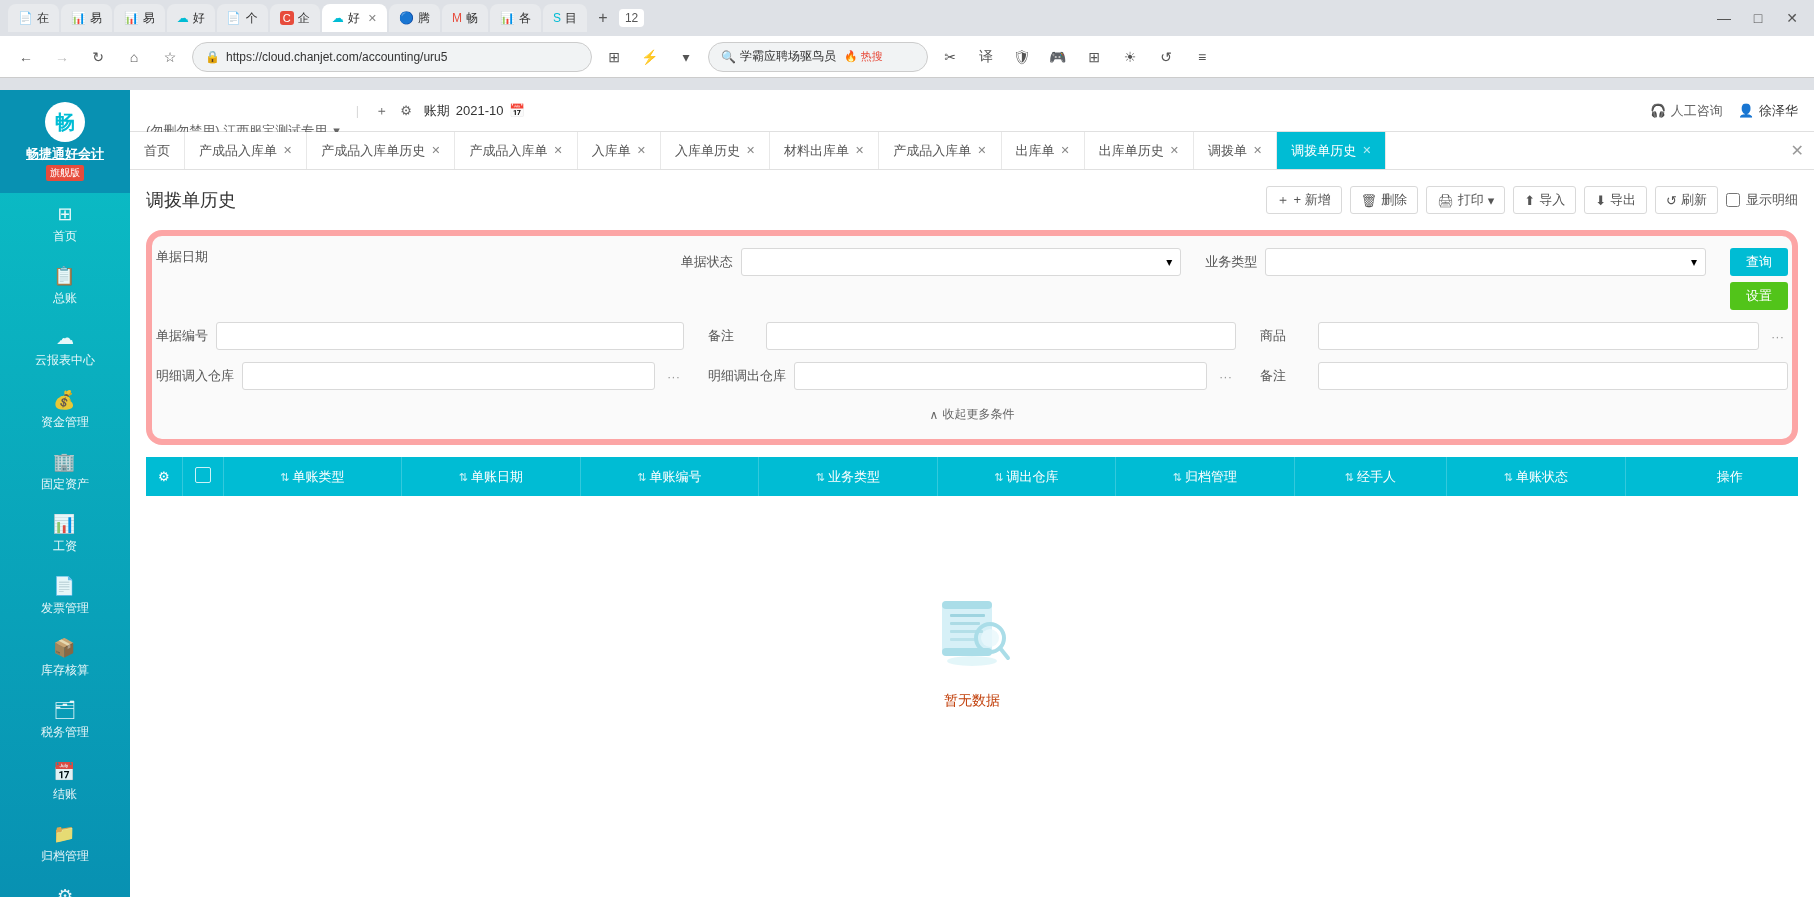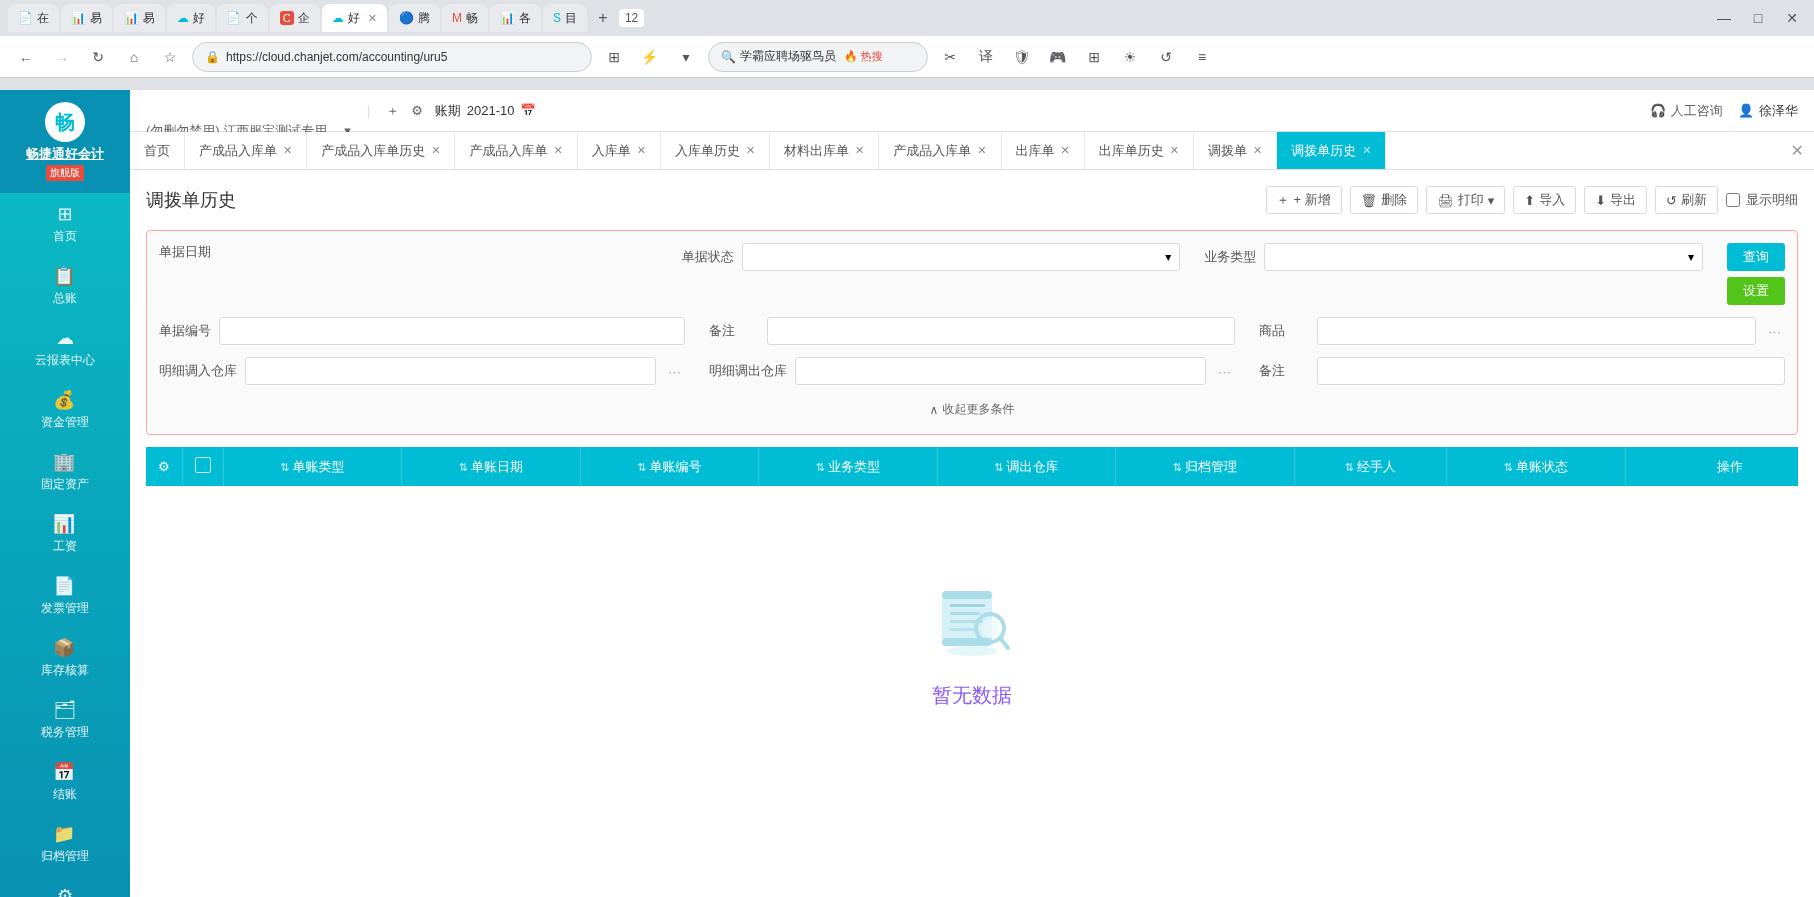--- a/index.html
+++ b/index.html
@@ -201,21 +201,21 @@
       display: flex;
       align-items: center;
       padding: 0 16px;
       height: 42px;
       gap: 12px;
       flex-shrink: 0;
     }
     .company-selector {
       display: flex;
       align-items: center;
-      gap: 17px;
+      gap: 6px;
       color: #666;
       font-size: 13px;
       cursor: pointer;
       margin-top: 40px;
     }
     .period-selector {
       display: flex;
       align-items: center;
       gap: 6px;
       color: #333;
@@ -319,23 +319,23 @@
       border: 1px solid #d9d9d9;
       border-radius: 3px;
       background: white;
       cursor: pointer;
       font-size: 13px;
       color: #555;
     }
 
     
     .filter-area {
-      border: 1px solid #fca5a5;
-      border-radius: 4px;
-      padding: 12px 12px;
+      border: 6px solid #fca5a5;
+      border-radius: 16px;
+      padding: 12px 4px;
       margin-bottom: 12px;
       background: #fafafa;
     }
     .filter-row {
       display: flex;
       align-items: flex-start;
       gap: 24px;
       margin-bottom: 12px;
     }
     .filter-row:last-child { margin-bottom: 0; }
@@ -454,22 +454,22 @@
       align-items: center;
       justify-content: center;
       padding: 80px 0;
     }
     .empty-icon {
       width: 100px;
       height: 100px;
       margin-bottom: 16px;
     }
     .empty-text {
-      font-size: 20px;
-      color: #8b5cf6;
+      font-size: 14px;
+      color: #c2410c;
     }
 
     
     .checkbox {
       width: 16px;
       height: 16px;
       border: 1px solid rgba(255,255,255,0.8);
       border-radius: 2px;
       display: inline-block;
     }

